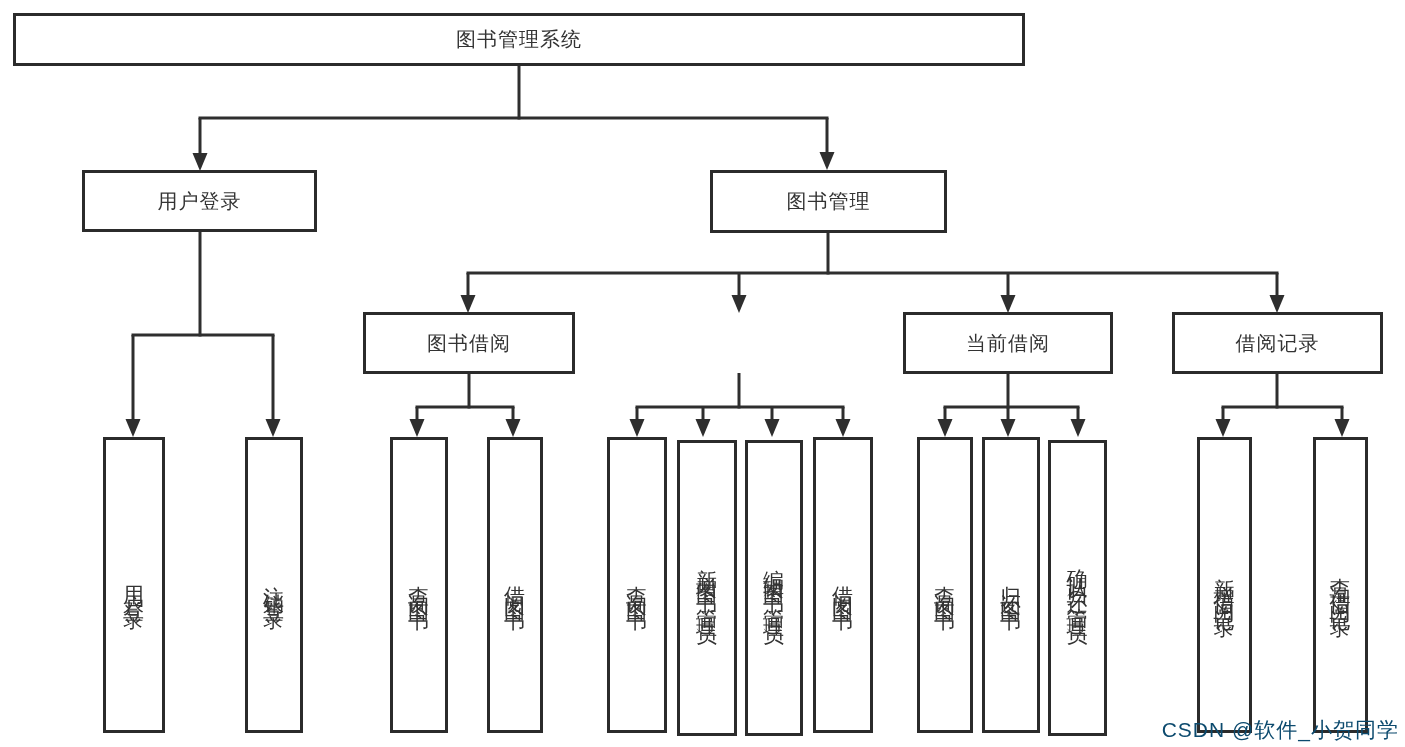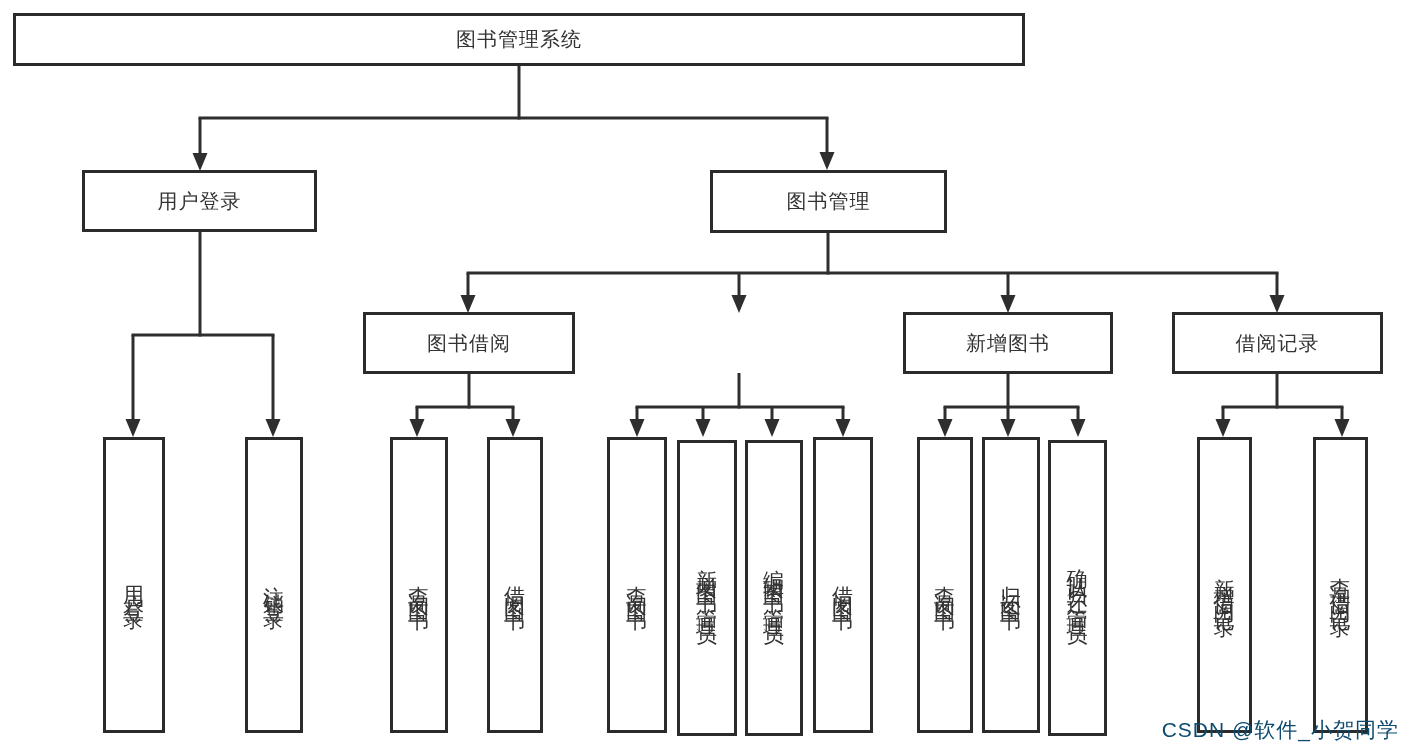--- a/index.html
+++ b/index.html
@@ -97,21 +97,21 @@
       </g>
     </g>
   </svg>
 
   <div class="box h-box" style="left:13px;top:13px;width:1012px;height:53px">图书管理系统</div>
 
   <div class="box h-box" style="left:82px;top:170px;width:235px;height:62px">用户登录</div>
   <div class="box h-box" style="left:710px;top:170px;width:237px;height:63px">图书管理</div>
 
   <div class="box h-box" style="left:363px;top:312px;width:212px;height:62px">图书借阅</div>
-  <div class="box h-box" style="left:903px;top:312px;width:210px;height:62px">新增图书</div>
+  <div class="box h-box" style="left:903px;top:312px;width:210px;height:62px">当前借阅</div>
   <div class="box h-box" style="left:1172px;top:312px;width:211px;height:62px">借阅记录</div>
 
   <div class="box v-box" style="left:103px;top:437px;width:62px;height:296px">
     <span class="v-text">用户登录</span>
   </div>
   <div class="box v-box" style="left:245px;top:437px;width:58px;height:296px">
     <span class="v-text">注销登录</span>
   </div>
 
   <div class="box v-box" style="left:390px;top:437px;width:58px;height:296px">

